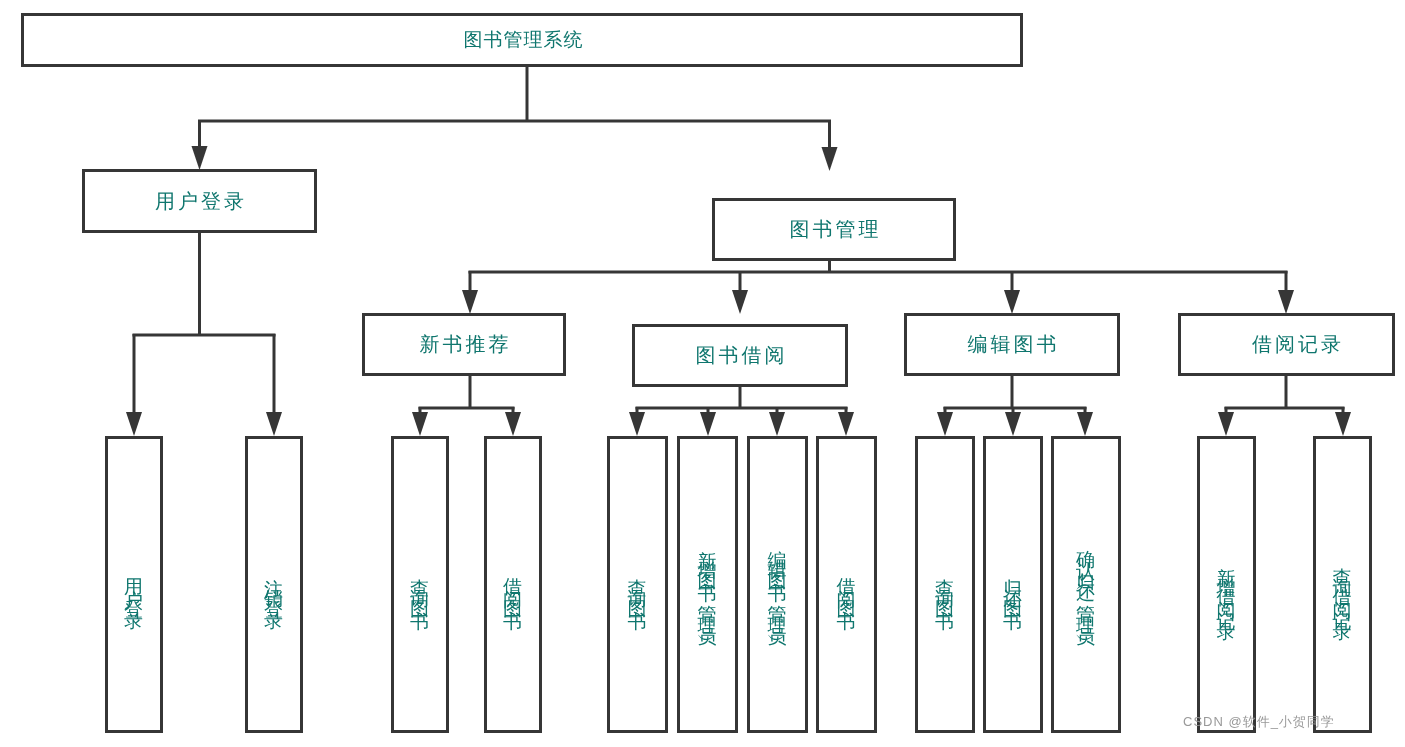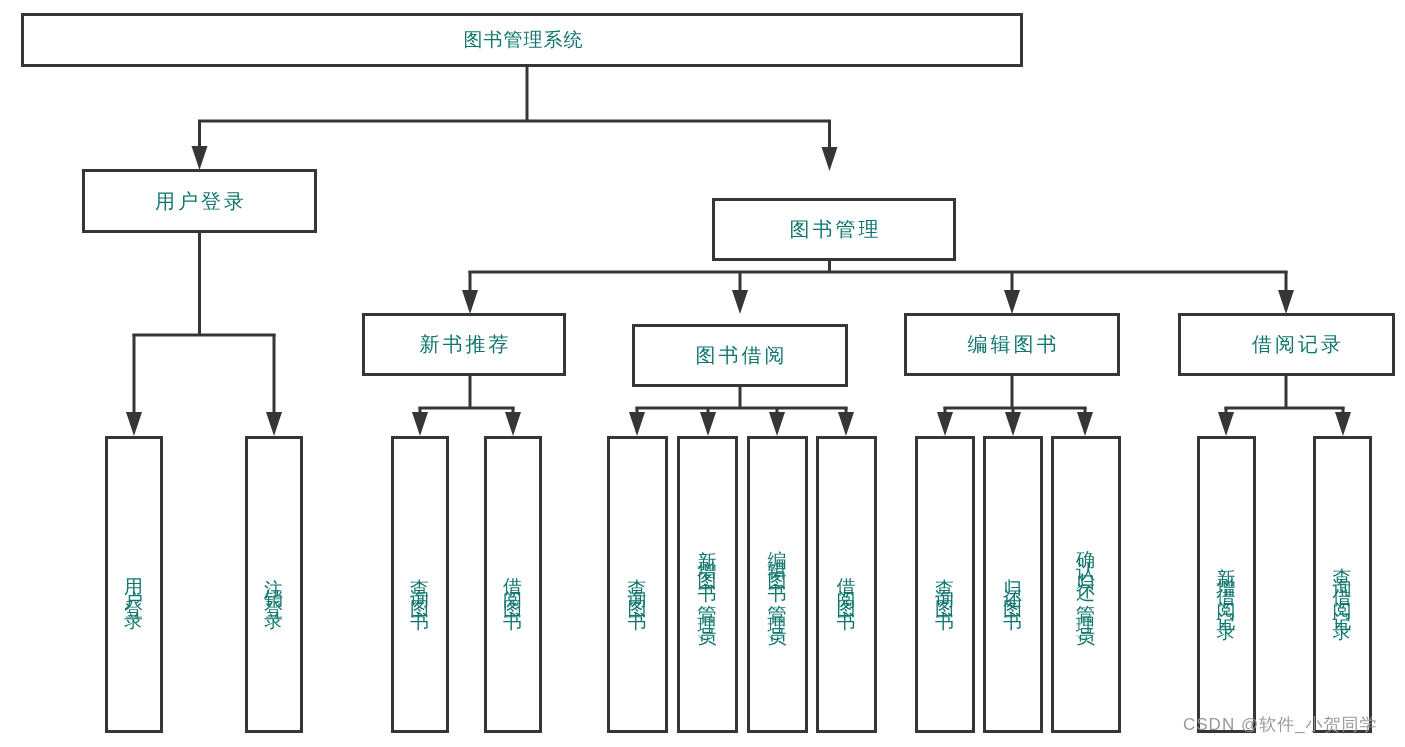--- a/index.html
+++ b/index.html
@@ -42,21 +42,21 @@
     text-orientation: mixed;
     font-size: 19px;
     letter-spacing: 11px;
     line-height: 1;
     white-space: nowrap;
   }
   #watermark {
     position: absolute;
     left: 1183px;
     top: 713px;
-    font-size: 17px;
+    font-size: 13px;
     letter-spacing: 1px;
     color: rgba(148,148,148,0.95);
     z-index: 3;
     white-space: nowrap;
   }
 </style>
 </head>
 <body>
 
 <div id="canvas">

